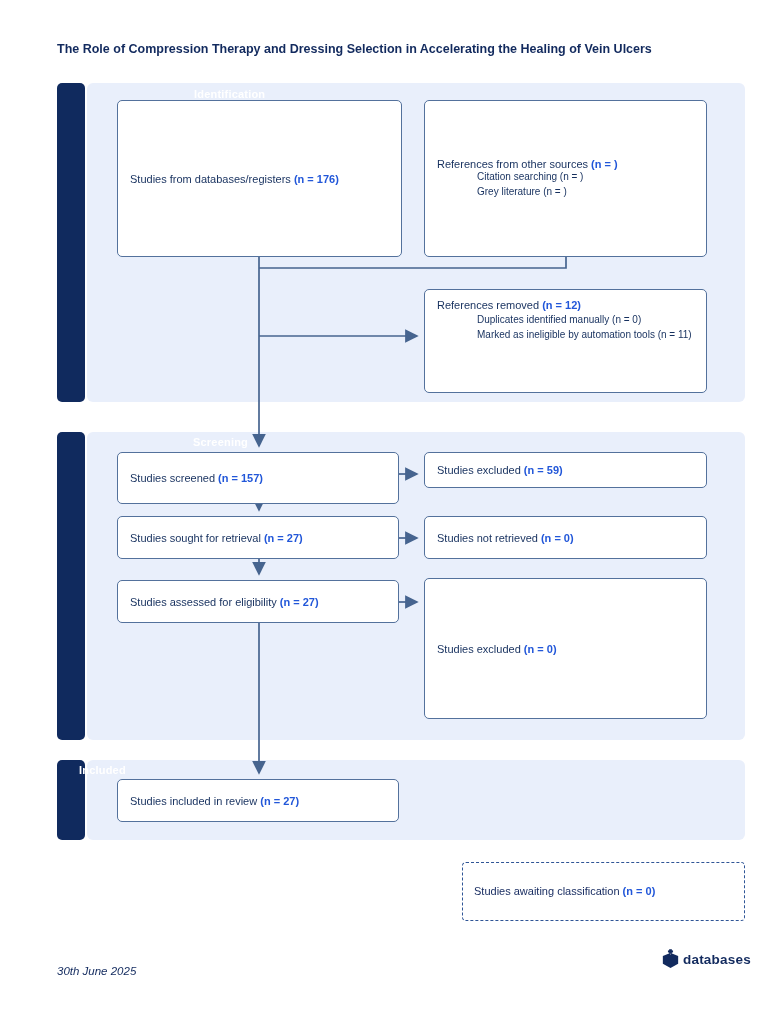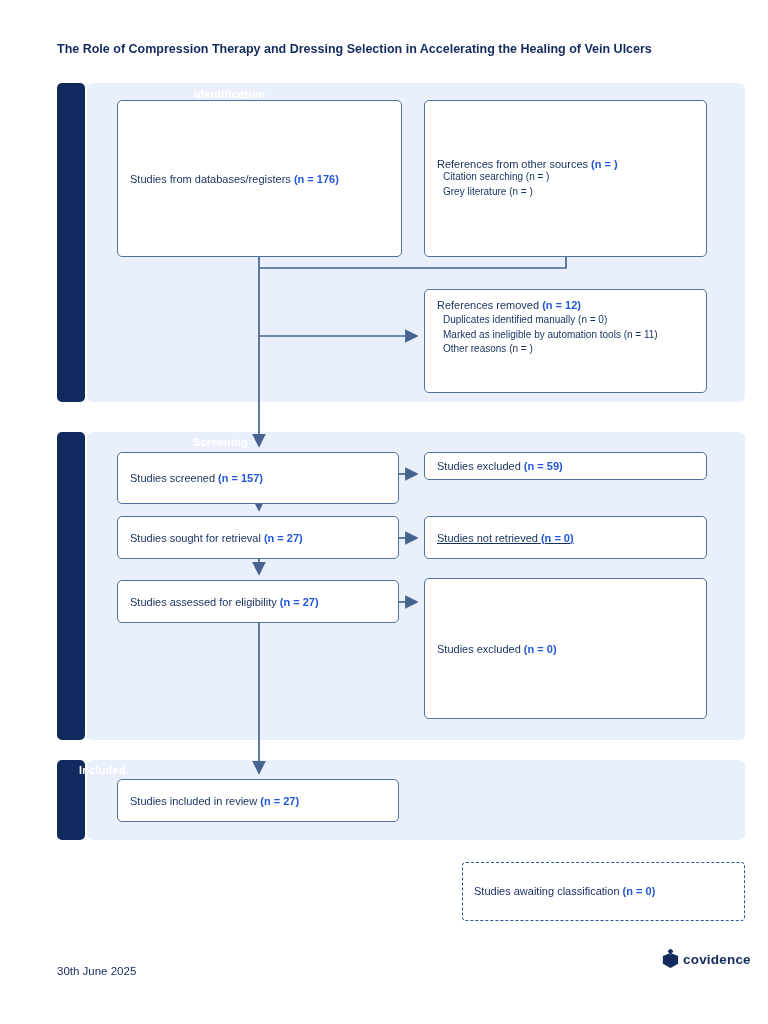--- a/index.html
+++ b/index.html
@@ -6,30 +6,30 @@
   #page{position:relative;width:768px;height:1024px;background:#ffffff;overflow:hidden;
         font-family:"Liberation Sans", sans-serif;color:#1b2f63;margin-left:12px;}
   .title{position:absolute;left:45px;top:42px;width:690px;font-size:12.5px;font-weight:700;color:#122a5e;}
   .band{position:absolute;left:75px;width:658px;background:#e9effb;border-radius:6px;}
   .bar{position:absolute;left:45px;width:28px;background:#102a5e;border-radius:5px;}
   .section-label{position:absolute;font-size:11px;font-weight:700;color:#ffffff;letter-spacing:.2px;}
   .box{position:absolute;background:#ffffff;border:1.5px solid #53719c;border-radius:5px;box-sizing:border-box;
        display:flex;flex-direction:column;justify-content:center;font-size:11px;color:#16305e;}
   .box .mainline{padding-left:12px;padding-right:8px;}
   .nval{font-weight:700;color:#2257d9;}
-  .sub{padding-left:18px;padding-right:8px;font-size:10px;line-height:14.5px;color:#16305e;}
+  .sub{padding-left:52px;padding-right:8px;font-size:10px;line-height:14.5px;color:#16305e;}
   .toppad{justify-content:flex-start;padding-top:9px;}
   .toppad .mainline{margin-bottom:2px;}
   .dashed{position:absolute;border:1.6px dashed #2f5596;border-radius:4px;box-sizing:border-box;
           display:flex;flex-direction:column;justify-content:center;background:#ffffff;font-size:11px;}
   .dashed .mainline{padding-left:11px;line-height:17px;}
   svg.overlay{position:absolute;left:0;top:0;z-index:1;}
   .band,.bar{z-index:0;}
   .box,.dashed,.section-label{z-index:2;}
-  .footer-date{position:absolute;left:45px;top:965px;font-size:11.5px;color:#122a5e;}
+  .footer-date{position:absolute;left:45px;top:965px;font-size:11.5px;color:#122a5e;font-style:italic;}
   .logo{position:absolute;left:650px;top:949px;display:flex;align-items:center;gap:4px;}
   .logo .logo-text{font-size:13.5px;font-weight:700;color:#122a5e;letter-spacing:.2px;}
 </style>
 </head>
 <body>
 
 <div id="page">
 
   <div class="title">The Role of Compression Therapy and Dressing Selection in Accelerating the Healing of Vein Ulcers</div>
 
@@ -74,37 +74,36 @@
       <span class="nval">(n = )</span></div>
     <div class="sub">Citation searching (n = )</div>
     <div class="sub">Grey literature (n = )</div>
   </div>
 
   <div class="box toppad" style="left:412px;top:289px;width:283px;height:104px;">
     <div class="mainline"><span>References removed</span>
       <span class="nval">(n = 12)</span></div>
     <div class="sub">Duplicates identified manually (n = 0)</div>
     <div class="sub">Marked as ineligible by automation tools (n = 11)</div>
-    <div class="sub">Other reasons (n = )</div>
   </div>
 
   <div class="box" style="left:105px;top:452px;width:282px;height:52px;justify-content:center;">
     <div class="mainline"><span>Studies screened</span>
       <span class="nval">(n = 157)</span></div>
   </div>
-  <div class="box" style="left:412px;top:452px;width:283px;height:28px;">
+  <div class="box" style="left:412px;top:452px;width:283px;height:36px;">
     <div class="mainline"><span>Studies excluded</span>
       <span class="nval">(n = 59)</span></div>
   </div>
 
   <div class="box" style="left:105px;top:516px;width:282px;height:43px;">
     <div class="mainline"><span>Studies sought for retrieval</span>
       <span class="nval">(n = 27)</span></div>
   </div>
-  <div class="box" style="left:412px;top:516px;width:283px;height:43px;text-decoration:underline;">
+  <div class="box" style="left:412px;top:516px;width:283px;height:43px;">
     <div class="mainline"><span>Studies not retrieved</span>
       <span class="nval">(n = 0)</span></div>
   </div>
 
   <div class="box" style="left:105px;top:580px;width:282px;height:43px;">
     <div class="mainline"><span>Studies assessed for eligibility</span>
       <span class="nval">(n = 27)</span></div>
   </div>
   <div class="box" style="left:412px;top:578px;width:283px;height:141px;">
     <div class="mainline"><span>Studies excluded</span>
@@ -121,16 +120,16 @@
       <span class="nval">(n = 0)</span></div>
   </div>
 
   <div class="footer-date">30th June 2025</div>
   <div class="logo">
     <svg width="17" height="20" viewBox="0 0 20 23">
       <rect x="8.4" y="0" width="3.2" height="5.4" fill="#122a5e"></rect>
       <rect x="7" y="1.4" width="6" height="2.4" fill="#122a5e"></rect>
       <path d="M1,8 L9,4.6 L10,6.4 L11,4.6 L19,8 L19,17 L10,22 L1,17 Z" fill="#122a5e"></path>
     </svg>
-    <span class="logo-text">covidence</span>
+    <span class="logo-text">databases</span>
   </div>
 
 </div>
 
 </body></html>

